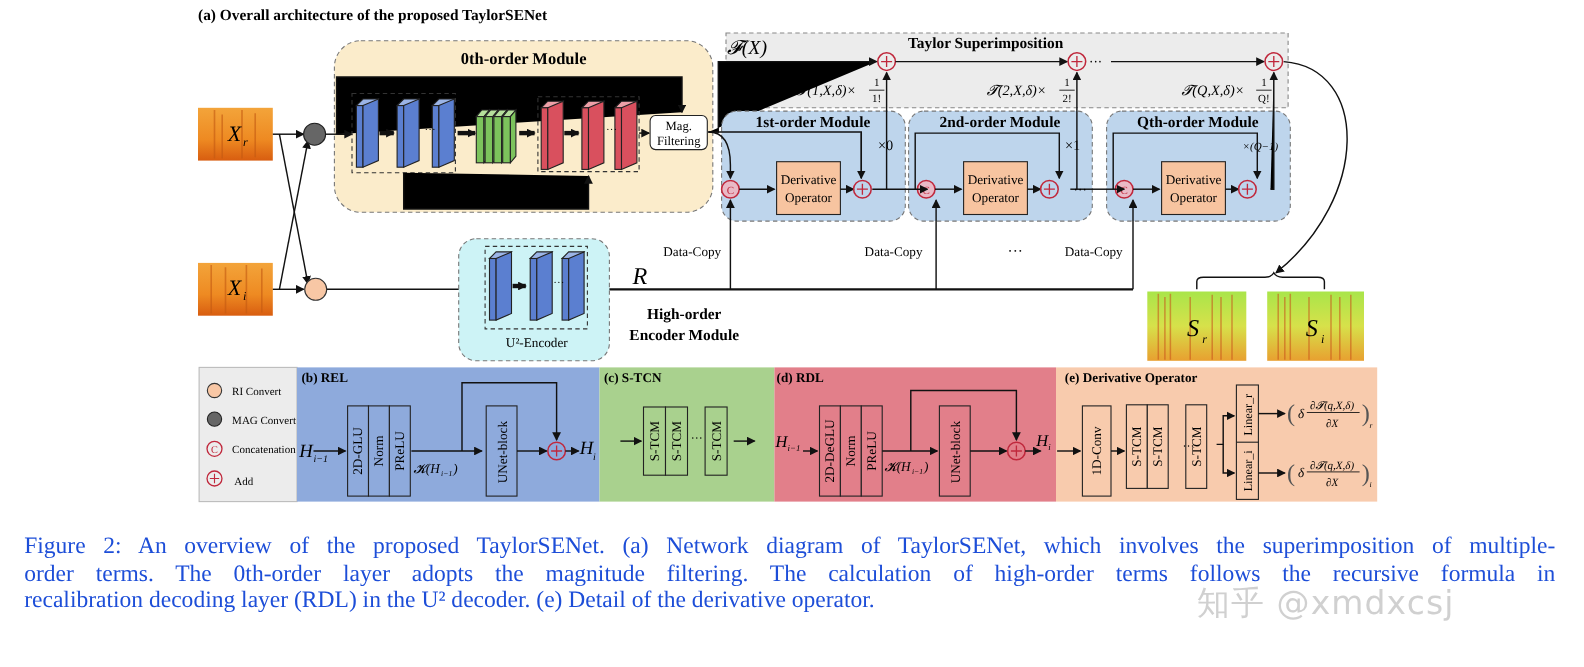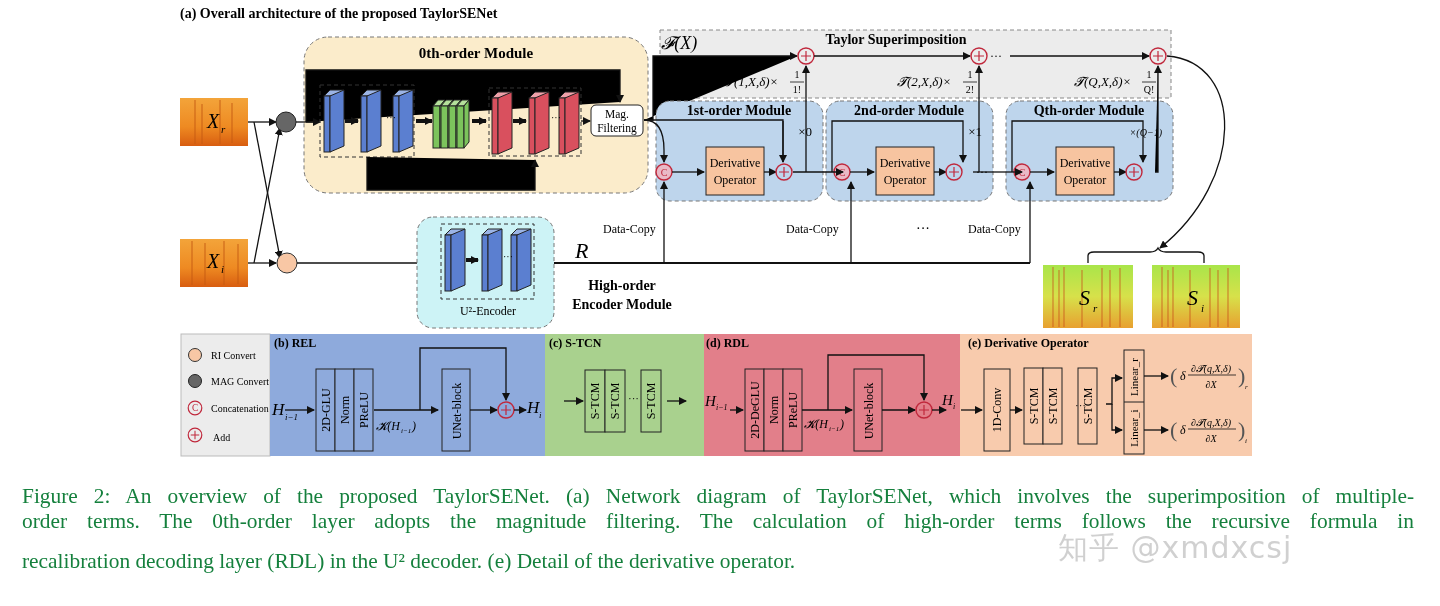--- a/index.html
+++ b/index.html
@@ -1,20 +1,20 @@
 <!DOCTYPE html>
 <html><head>
 <meta charset="utf-8">
 <style>
   html, body { margin:0; padding:0; background:#ffffff; }
   body { width:1440px; height:606px; position:relative; overflow:hidden; font-family:"Liberation Serif", serif; color:#111; }
   #diagram { position:absolute; left:0; top:0; }
-  .caption { position:absolute; left:22px; top:484px; width:1392px; font-family:"Liberation Serif", serif; font-size:21.4px; line-height:24.5px; color:#15803d; text-align:justify; }
+  .caption { position:absolute; left:22px; top:484px; width:1392px; font-family:"Liberation Serif", serif; font-size:21.4px; line-height:24.5px; color:#1d4ed8; text-align:justify; }
   .caption span.line { display:block; text-align:justify; text-align-last:justify; white-space:nowrap; }
-  .caption span.line.last { text-align-last:left;margin-top:16px; }
+  .caption span.line.last { text-align-last:left; }
 </style>
 </head>
 <body>
 
 <svg id="diagram" width="1440" height="480" viewBox="0 0 1440 480" xmlns="http://www.w3.org/2000/svg">
   <defs>
     <marker id="arr" markerWidth="8" markerHeight="8" refX="7" refY="4" orient="auto" markerUnits="userSpaceOnUse">
       <path d="M0,0 L8,4 L0,8 z" fill="#111"></path>
     </marker>
     <linearGradient id="specOrange" x1="0" y1="0" x2="0" y2="1">
@@ -414,13 +414,13 @@
     </g>
   </g>
 </svg>
 
 <div class="caption">
   <span class="line">Figure 2: An overview of the proposed TaylorSENet. (a) Network diagram of TaylorSENet, which involves the superimposition of multiple-</span>
   <span class="line">order terms.  The 0th-order layer adopts the magnitude filtering.  The calculation of high-order terms follows the recursive formula in</span>
   <span class="line last">recalibration decoding layer (RDL) in the U² decoder. (e) Detail of the derivative operator.</span>
 </div>
 
-<div style="position:absolute;left:1058px;top:528px;font-family:'DejaVu Sans',sans-serif;font-size:30px;color:rgba(150,150,150,0.45);letter-spacing:1px;">知乎 @xmdxcsj</div>
+<div style="position:absolute;left:1088px;top:528px;font-family:'DejaVu Sans',sans-serif;font-size:30px;color:rgba(150,150,150,0.45);letter-spacing:1px;">知乎 @xmdxcsj</div>
 
 </body></html>

